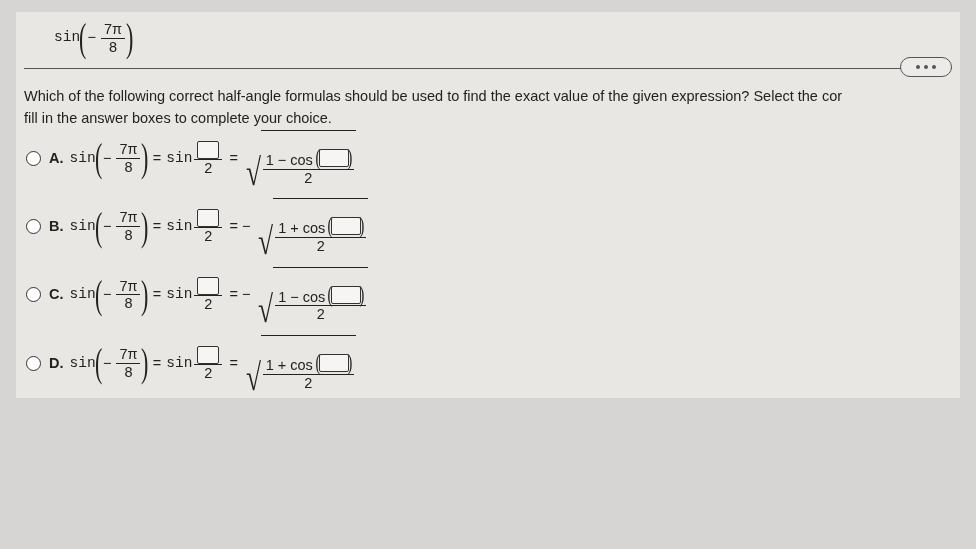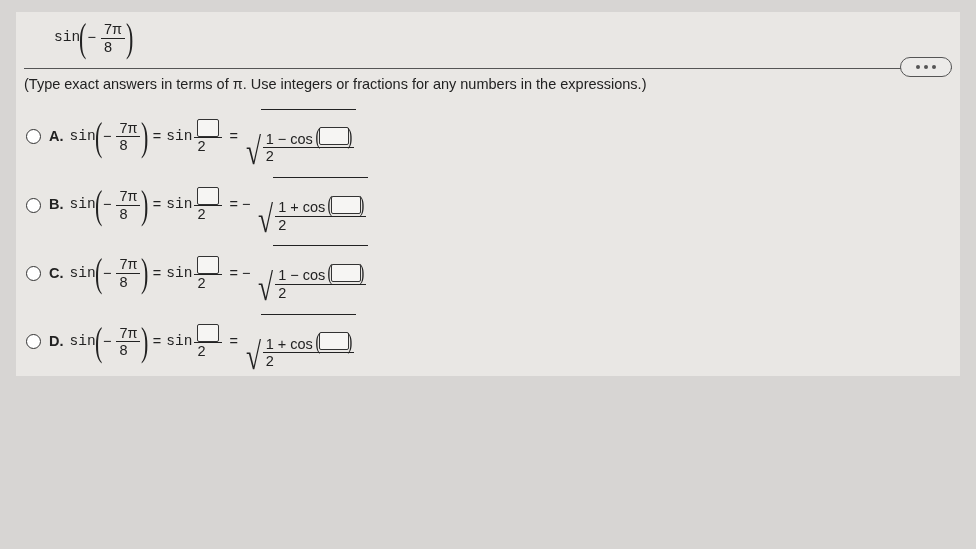--- a/index.html
+++ b/index.html
@@ -20,21 +20,21 @@
   .expr-block { margin: 2px 0 10px 30px; display: flex; align-items: center; }
   .fn { font-family: Liberation Mono, monospace; }
   .paren-l, .paren-r {
     font-size: 40px;
     line-height: 0.9;
     font-family: 'Times New Roman', serif;
     display: inline-block;
     transform: scaleX(0.55);
     margin: 0 -4px;
   }
-  .frac { display: inline-flex; flex-direction: column; vertical-align: middle; margin: 0 2px; }
+  .frac { display: inline-flex; flex-direction: column; align-items: center; vertical-align: middle; margin: 0 2px; }
   .frac .num { border-bottom: 1.3px solid #222; padding: 0 3px; line-height: 1.15; }
   .frac .den { padding: 0 3px; line-height: 1.15; }
   hr.sep { border: none; border-top: 1.5px solid #555; margin: 12px 0 6px; }
   .toggle {
     position: absolute;
     right: 24px;
     width: 52px; height: 20px;
     border: 1.5px solid #555; border-radius: 11px;
     display: flex; justify-content: center; gap: 4px; align-items: center;
     background: #ecebe9;
@@ -92,21 +92,22 @@
     <span class="paren-r">)</span>
   </div>
 
   <hr class="sep">
   <div class="toggle">
     <span></span>
       <span></span>
       <span></span>
   </div>
 
-  <p class="instr">(Type exact answers in terms of π. Use integers or fractions for any numbers in the expressions.)</p>
+  <p class="q2">Which of the following correct half-angle formulas should be used to find the exact value of the given expression? Select the cor</p>
+  <p class="q2" style="margin-top:0">fill in the answer boxes to complete your choice.</p>
 
   <div class="options">
 
     <div class="opt">
       <span class="radio"></span>
       <span class="letter">A.</span>
       <span class="fn">sin</span>
       <span class="paren-l">(</span>
       <span class="neg">−</span>
       <span class="frac">

